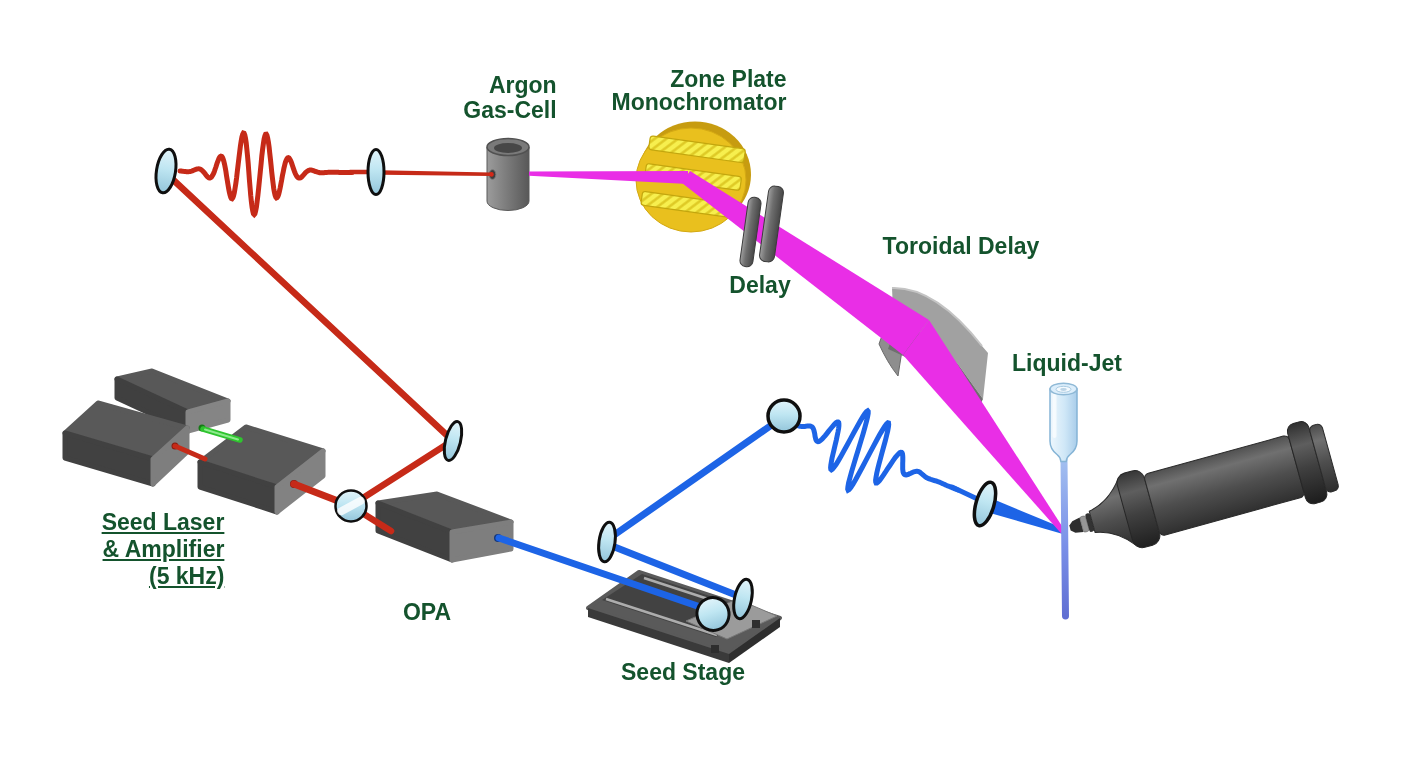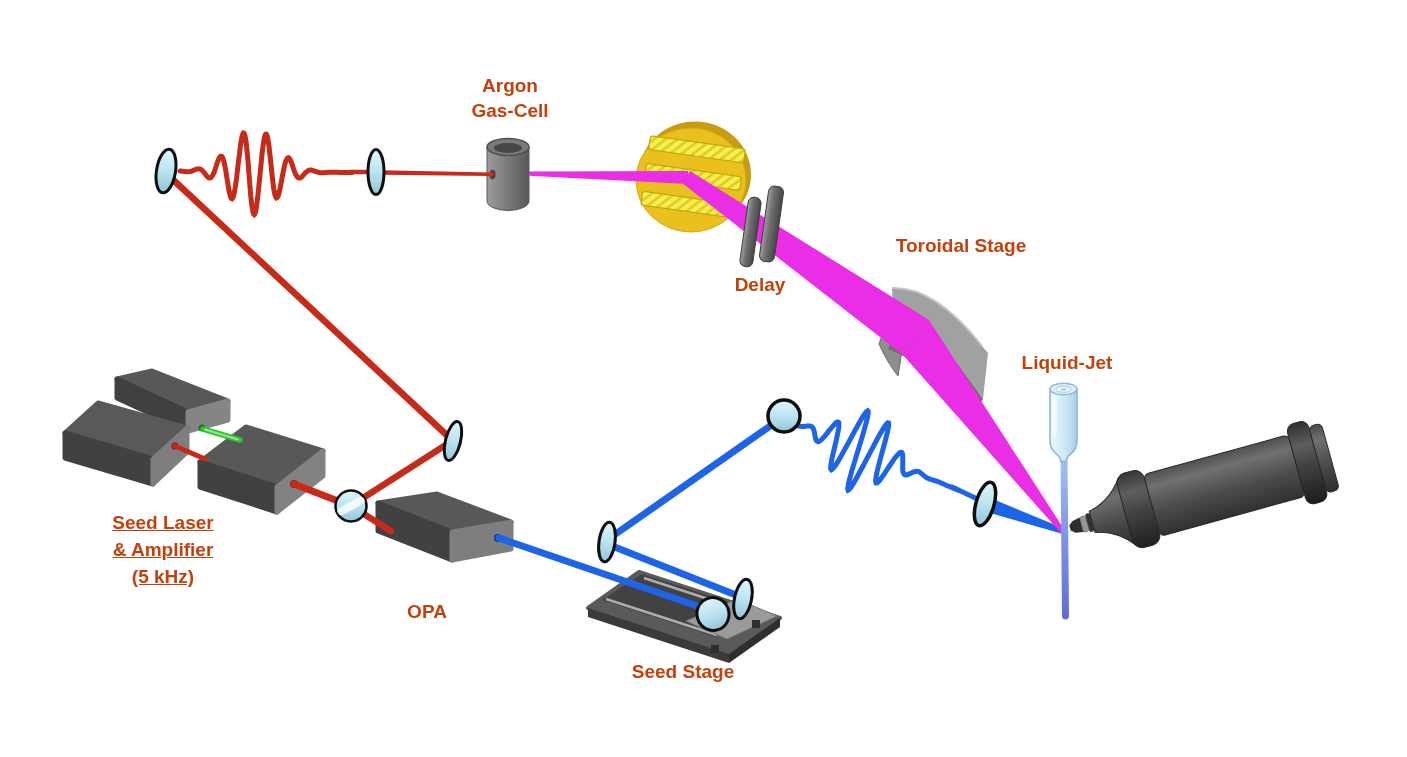--- a/index.html
+++ b/index.html
@@ -1,20 +1,20 @@
 <!DOCTYPE html>
 <html><head>
 <meta charset="utf-8">
 <style>
   html,body{margin:0;padding:0;background:#ffffff;}
   .stage{position:relative;width:1407px;height:757px;background:#fff;overflow:hidden;
          font-family:"Liberation Sans", sans-serif;}
   .stage svg{position:absolute;left:0;top:0;}
-  .lbl{position:absolute;transform:translateX(-50%);text-align:center;font-weight:700;
-       font-size:19px;color:#c2410c;white-space:nowrap;line-height:26px;}
+  .lbl{position:absolute;transform:translateX(-50%);text-align:right;font-weight:700;
+       font-size:23px;color:#14532d;white-space:nowrap;line-height:26px;}
   .lh27 div{line-height:27px;text-decoration:underline;}
   .lh25 div{line-height:25px;}
   .lh23 div{line-height:23px;}
 </style>
 </head>
 <body>
 
 <div class="stage">
 <svg width="1407" height="757" viewBox="0 0 1407 757">
   <defs>
@@ -205,16 +205,20 @@
   <div>Seed Laser</div>
   <div>&amp; Amplifier</div>
   <div>(5 kHz)</div>
 </div>
 <div class="lbl" style="left:427px;top:599px">OPA</div>
 <div class="lbl" style="left:683px;top:659px">Seed Stage</div>
 <div class="lbl lh25" style="left:510px;top:73px">
   <div>Argon</div>
   <div>Gas-Cell</div>
 </div>
+<div class="lbl lh23" style="left:699px;top:68px">
+  <div>Zone Plate</div>
+  <div>Monochromator</div>
+</div>
 <div class="lbl" style="left:760px;top:272px">Delay</div>
-<div class="lbl" style="left:961px;top:233px">Toroidal Stage</div>
+<div class="lbl" style="left:961px;top:233px">Toroidal Delay</div>
 <div class="lbl" style="left:1067px;top:350px">Liquid-Jet</div>
 </div>
 
 </body></html>

